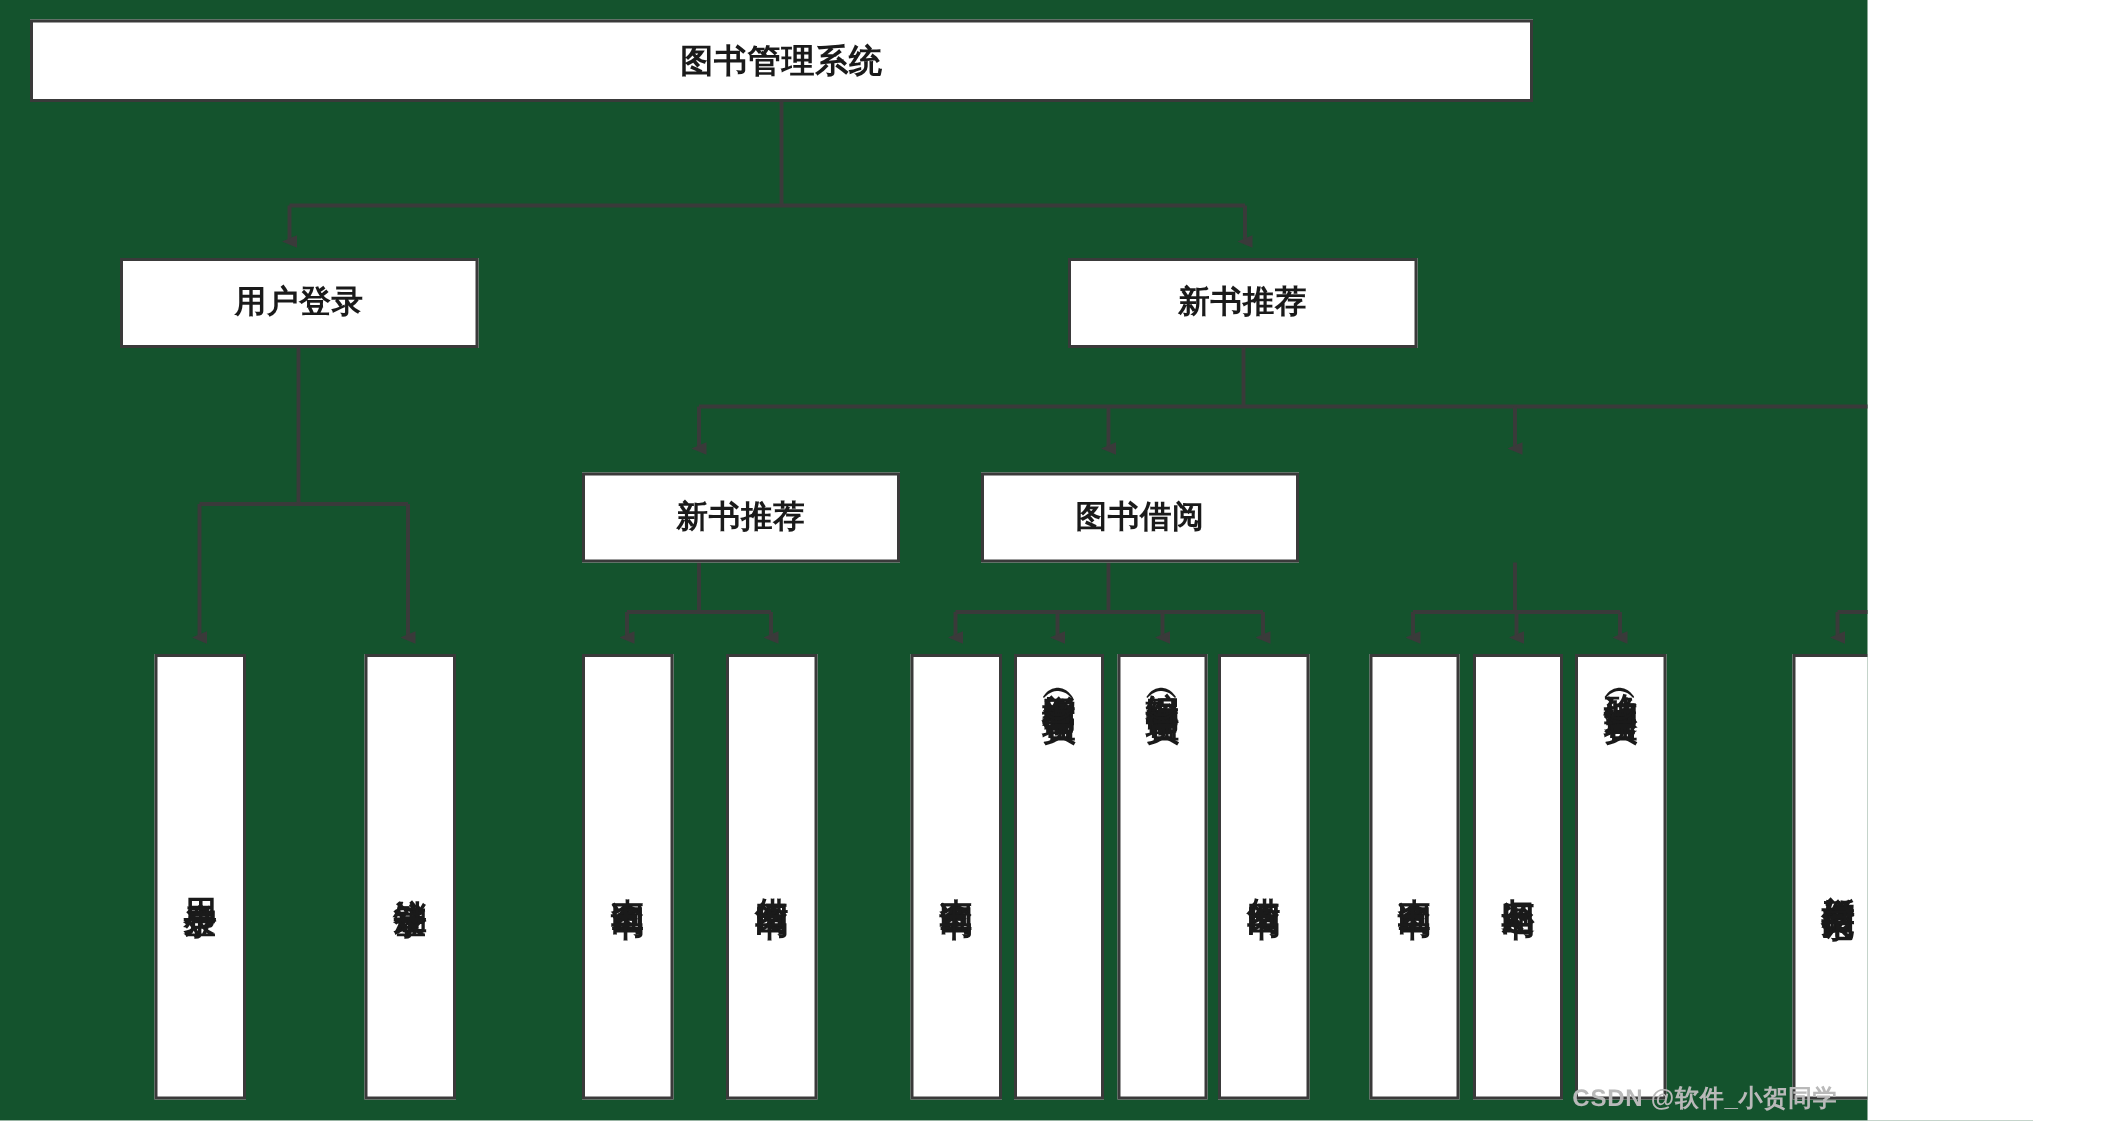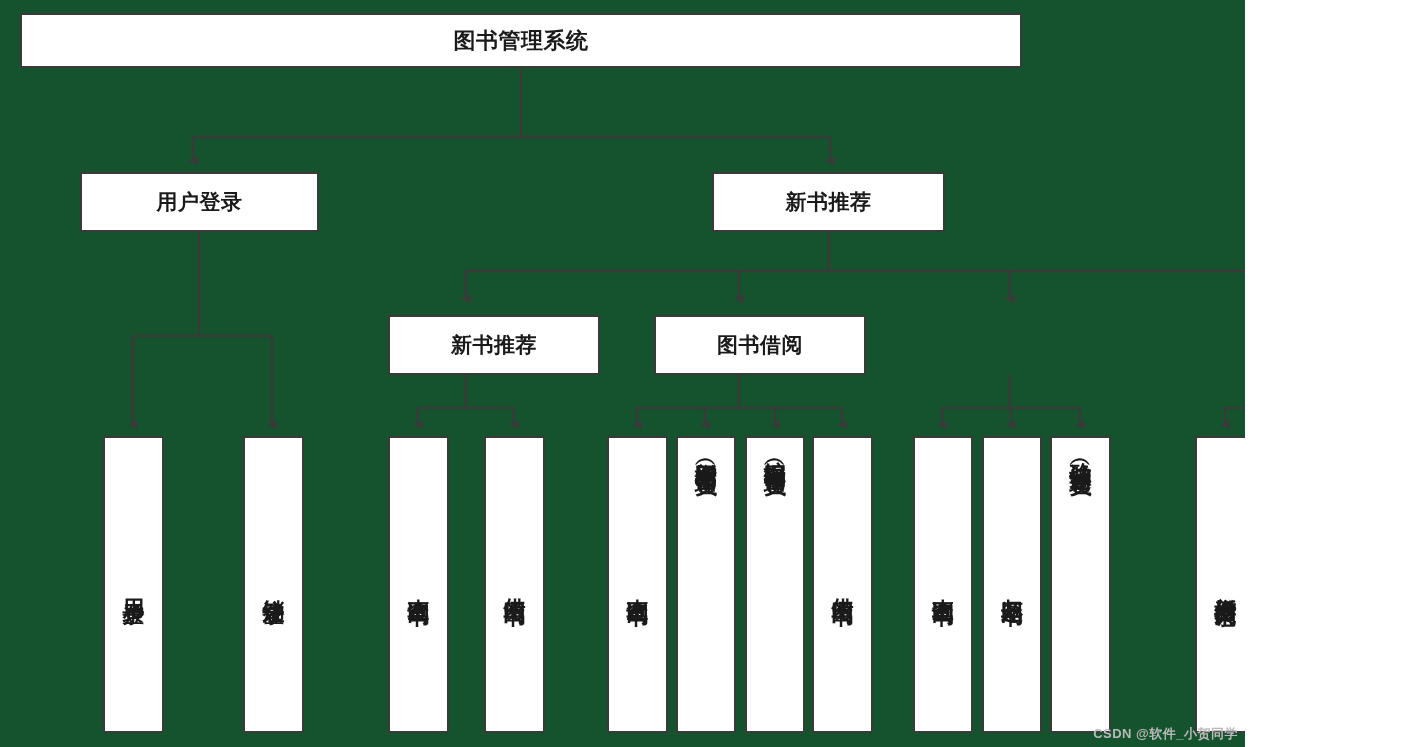--- a/index.html
+++ b/index.html
@@ -58,23 +58,23 @@
   }
   svg.links {
     position: absolute;
     left: 0; top: 0;
     width: 1405px;
     height: 747px;
     pointer-events: none;
   }
   .watermark {
     position: absolute;
-    right: 7px;
+    right: 20px;
     bottom: 4px;
-    font-size: 13px;
+    font-size: 16px;
     color: #b9b9b9;
     white-space: nowrap;
     letter-spacing: 0.5px;
   }
 </style>
 </head>
 <body>
 
 <div id="canvas">
 

